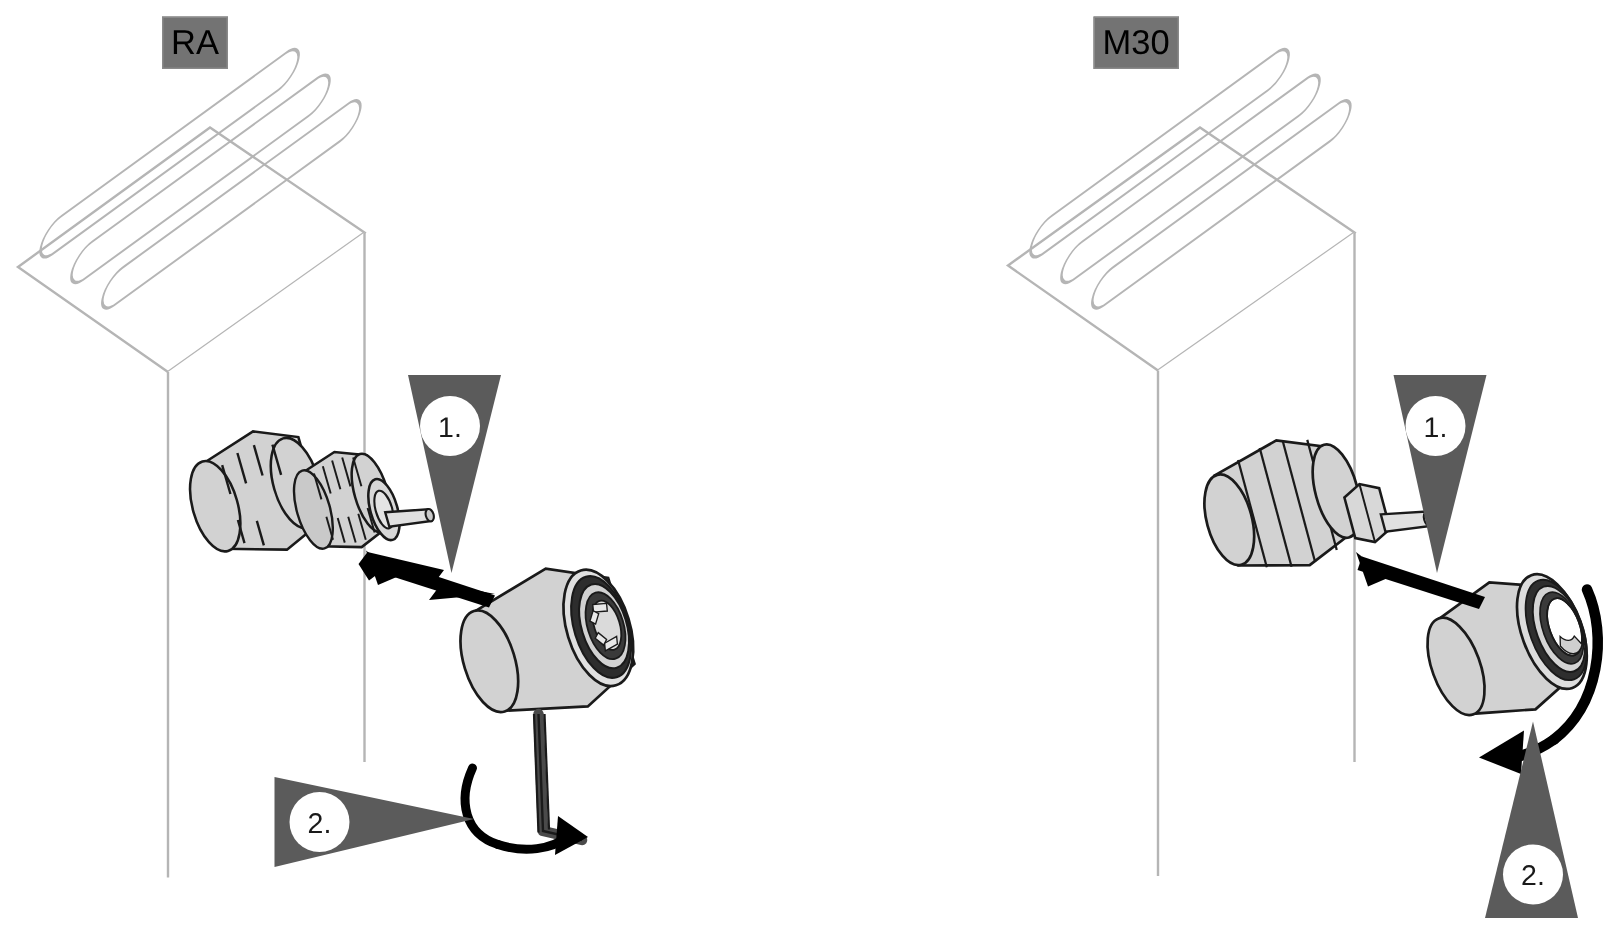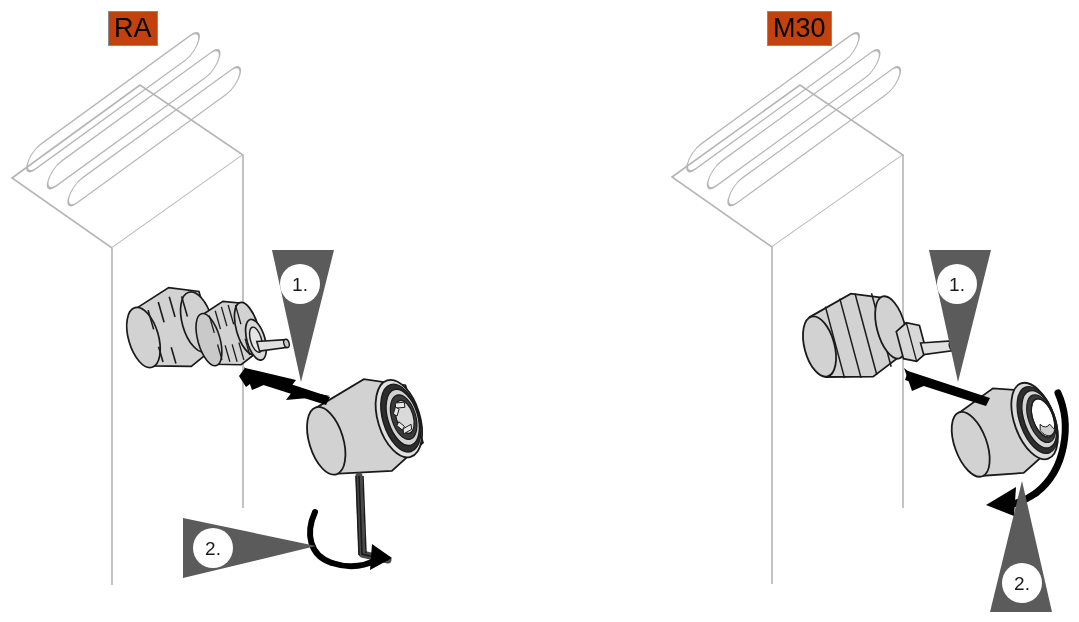--- a/index.html
+++ b/index.html
@@ -8,31 +8,31 @@
     width:1079px;height:622px;
     font-family:"Liberation Sans", sans-serif;
     position:relative;overflow:hidden;
   }
   #diagram{position:absolute;left:0;top:0;width:1079px;height:622px;}
 
   
   .label-box{
     position:absolute;
     border:1.5px solid #8a8a8a;
-    background:#c2410c;
+    background:#737373;
     font-family:"Liberation Sans", sans-serif;
-    font-size:27px;
+    font-size:23px;
     line-height:30px;
     color:#000000;
     padding:1px 5px 2px 5px;
     letter-spacing:0px;
     white-space:nowrap;
   }
   #label-ra{left:108px;top:11px;}
-  #label-m30{left:767px;top:11px;}
+  #label-m30{left:729px;top:11px;}
 
   
   .step-num{
     font-family:"Liberation Sans", sans-serif;
     font-size:19px;
     fill:#1a1a1a;
   }
 </style>
 </head>
 <body>

